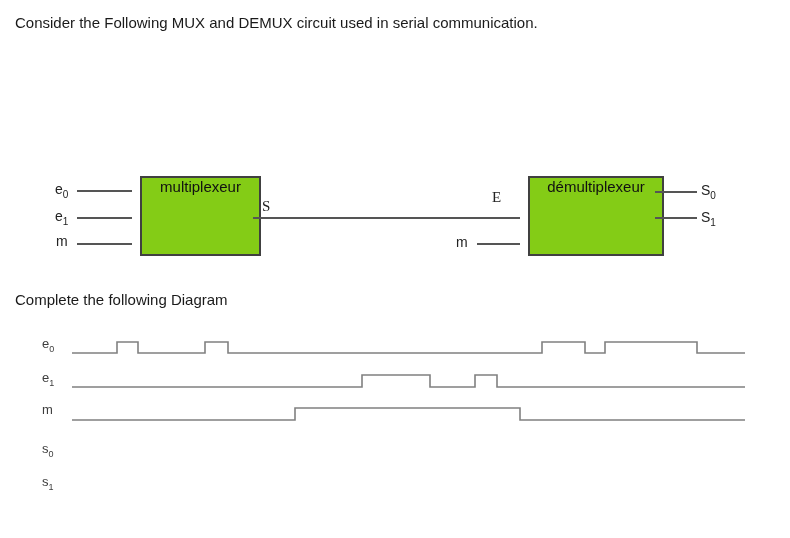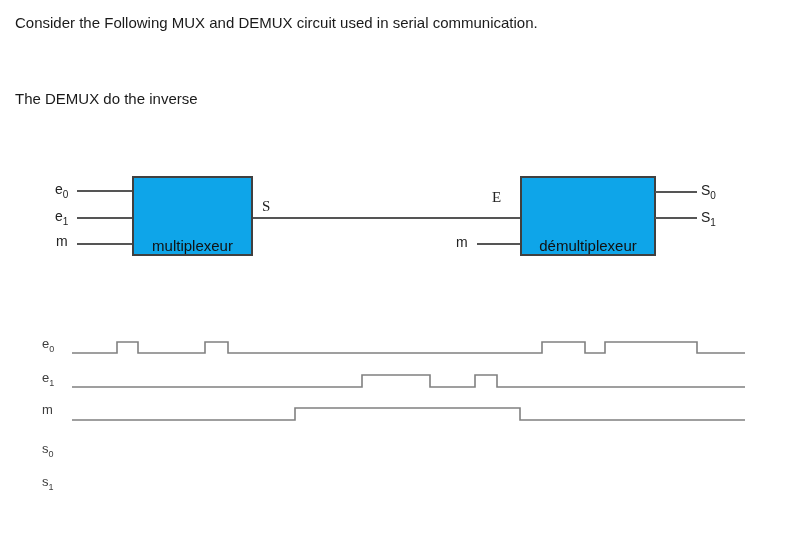--- a/index.html
+++ b/index.html
@@ -6,41 +6,40 @@
   #page{
     position:relative;width:790px;height:538px;background:#ffffff;
     font-family:"Liberation Sans", sans-serif;color:#1a1a1a;overflow:hidden;border-radius:32px;
   }
   .txt{position:absolute;font-size:15px;white-space:nowrap;}
   .txt sub{font-size:10px;}
   .gram{border-bottom:3px double #4472c4;}
   
   .box{
     position:absolute;border:2px solid #404040;box-sizing:border-box;
-    display:flex;align-items:flex-end;justify-content:center;
-    font-size:15px;color:#111;background:#0ea5e9;
+    display:flex;align-items:flex-start;justify-content:center;
+    font-size:15px;color:#111;background:#84cc16;margin-left:8px;
   }
   .wire{position:absolute;height:2px;background:#555555;}
   .clabel{position:absolute;font-size:14px;color:#222;white-space:nowrap;}
   .clabel sub{font-size:10px;}
   .serif{font-family:"Liberation Serif", serif;font-size:15px;}
   
   .sig-label{position:absolute;font-size:13px;color:#3d3d3d;white-space:nowrap;}
   .sig-label sub{font-size:9px;}
   #waveforms{position:absolute;left:0;top:0;pointer-events:none;}
 </style>
 </head>
 <body>
 
 <div id="page">
 
   <div class="txt" style="left:15px;top:14px;">Consider the Following MUX and DEMUX circuit used in serial communication.</div>
 
 
-  <div class="txt" style="left:15px;top:90px;">The DEMUX do the inverse</div>
 
   <div>
 
     <span class="clabel" style="left:55px;top:181px;"><span>e</span><sub>0</sub></span>
     <span class="clabel" style="left:55px;top:208px;"><span>e</span><sub>1</sub></span>
     <span class="clabel" style="left:56px;top:233px;"><span>m</span><sub></sub></span>
 
     <div class="wire" style="left:77px;top:190px;width:55px;"></div>
     <div class="wire" style="left:77px;top:217px;width:55px;"></div>
     <div class="wire" style="left:77px;top:243px;width:55px;"></div>
@@ -60,20 +59,21 @@
     <div class="box" style="left:520px;top:176px;width:136px;height:80px;">
         <span>démultiplexeur</span>
       </div>
 
     <div class="wire" style="left:655px;top:191px;width:42px;"></div>
     <div class="wire" style="left:655px;top:217px;width:42px;"></div>
     <span class="clabel" style="left:701px;top:182px;"><span>S</span><sub>0</sub></span>
     <span class="clabel" style="left:701px;top:209px;"><span>S</span><sub>1</sub></span>
   </div>
 
+  <div class="txt" style="left:15px;top:291px;">Complete the following Diagram</div>
 
   <div>
     <span class="sig-label" style="left:42px;top:336px;"><span>e</span><sub>0</sub></span>
     <span class="sig-label" style="left:42px;top:370px;"><span>e</span><sub>1</sub></span>
     <span class="sig-label" style="left:42px;top:402px;"><span>m</span><sub></sub></span>
     <span class="sig-label" style="left:42px;top:441px;"><span>s</span><sub>0</sub></span>
     <span class="sig-label" style="left:42px;top:474px;"><span>s</span><sub>1</sub></span>
 
     <svg id="waveforms" width="790" height="538">
         <polyline points="72,353 117,353 117,342 138,342 138,353 205,353 205,342 228,342 228,353 542,353 542,342 585,342 585,353 605,353 605,342 697,342 697,353 745,353" fill="none" stroke="#808080" stroke-width="1.6"></polyline>

